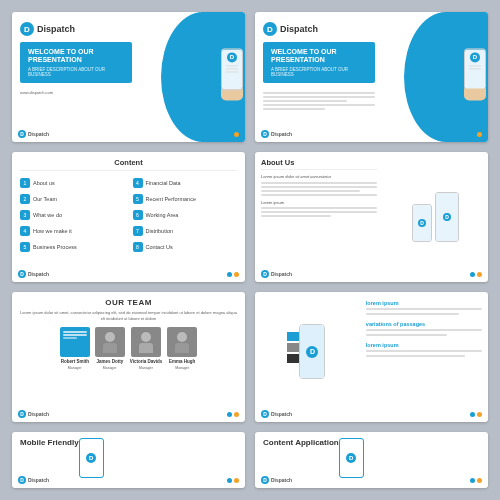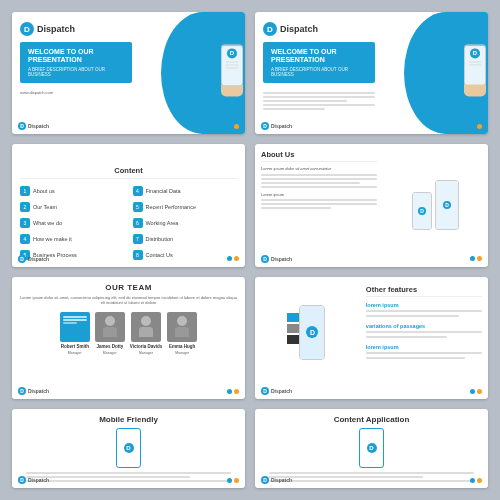--- a/index.html
+++ b/index.html
@@ -103,21 +103,21 @@
       right: 0;
       top: 0;
       width: 80%;
       height: 100%;
       background: #1a9ed4;
       border-radius: 50% 0 0 50%;
     }
 
     
     .slide-content {
-      padding: 22px 8px;
+      padding: 6px 8px;
     }
 
     .slide-title {
       text-align: center;
       font-size: 7.5px;
       font-weight: bold;
       color: #333;
       margin-bottom: 5px;
       border-bottom: 1px solid #eee;
       padding-bottom: 3px;
@@ -385,21 +385,21 @@
     .feature-item-desc {
       display: flex;
       flex-direction: column;
       gap: 1px;
     }
 
     
     .slide-bottom {
       padding: 6px 8px;
       display: flex;
-      flex-direction: column;
+      flex-direction: row;
     }
 
     .bottom-title {
       font-size: 8px;
       font-weight: bold;
       color: #333;
       text-align: center;
       margin-bottom: 4px;
     }
 
@@ -701,21 +701,20 @@
       </div>
 
       <div style="position:absolute;left:12px;top:2px;width:26px;height:55px;background:white;border-radius:4px;border:1.5px solid #ccc;overflow:hidden;z-index:2;">
         <div style="width:100%;height:100%;background:#def0fb;display:flex;align-items:center;justify-content:center;">
           <div style="width:12px;height:12px;background:#1a9ed4;border-radius:50%;display:flex;align-items:center;justify-content:center;font-size:7px;color:white;font-weight:bold;">D</div>
         </div>
       </div>
     </div>
   </div>
   <div class="features-right">
-    <div class="features-title">Other features</div>
     <div class="feature-item">
       <div class="feature-item-title">lorem ipsum</div>
       <div class="feature-item-desc">
         <div style="height:2px;background:#ddd;border-radius:1px;width:100%;margin:1px 0;"></div>
         <div style="height:2px;background:#ddd;border-radius:1px;width:80%;margin:1px 0;"></div>
       </div>
     </div>
     <div class="feature-item">
       <div class="feature-item-title">variations of passages</div>
       <div class="feature-item-desc">

